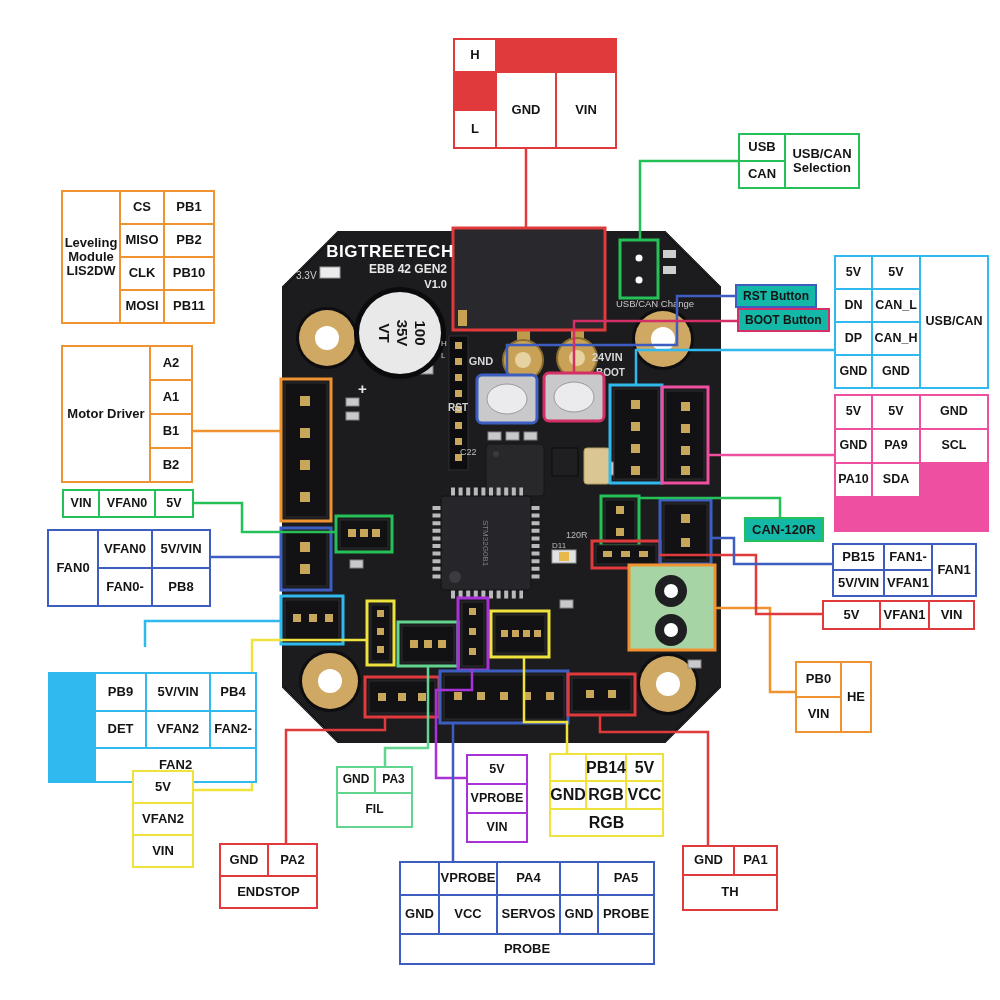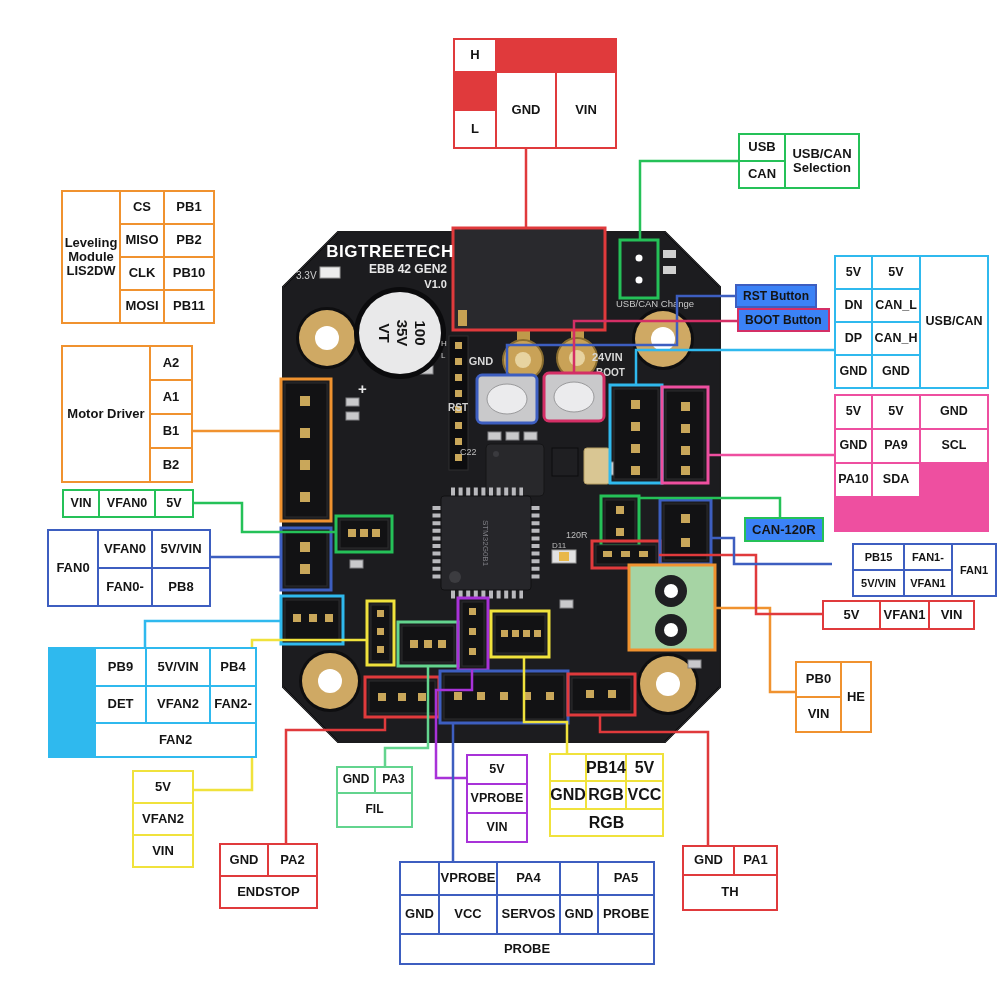--- a/index.html
+++ b/index.html
@@ -3,21 +3,21 @@
 <meta charset="utf-8">
 <style>
   html,body{margin:0;padding:0;background:#fff;}
   #page{position:relative;width:1000px;height:1000px;background:#fff;overflow:hidden;
         font-family:"Liberation Sans", sans-serif;}
   #boardsvg{position:absolute;left:0;top:0;}
   .tbl{position:absolute;display:grid;background:var(--c);gap:2px;padding:2px;
        font-weight:bold;font-size:13px;color:#141414;}
   .tbl .c{background:#fff;display:flex;align-items:center;justify-content:center;
           padding:0 2px;white-space:nowrap;text-align:center;line-height:1.1;}
-  .box{position:absolute;border:2px solid var(--c);background:#3b82f6;color:#141414;
+  .box{position:absolute;border:2px solid var(--c);background:#14b8a6;color:#141414;
        font-weight:bold;font-size:12px;padding:3px 6px;white-space:nowrap;}
 </style>
 </head>
 <body>
 
 <div id="page">
 
 <svg id="boardsvg" width="1000" height="1000" viewBox="0 0 1000 1000">
 
   <polygon points="338,232 665,232 720,287 720,687 665,742 338,742 283,687 283,287" fill="#1c1c1f" stroke="#0a0a0b" stroke-width="2"></polygon>
@@ -372,35 +372,35 @@
 <div class="tbl" style="left:47px;top:529px;--c:#3d5ec0;grid-template-columns:48px 52px 56px;grid-template-rows:36px 36px;">
   <div class="c" style="grid-row:1/3">FAN0</div>
   <div class="c">VFAN0</div>
   <div class="c">5V/VIN</div>
   <div class="c">FAN0-</div>
   <div class="c">PB8</div>
 </div>
 
 <div class="box" style="left:744px;top:517px;--c:#25c158;font-size:13px">CAN-120R</div>
 
-<div class="tbl" style="left:852px;top:543px;--c:#3d5ec0;grid-template-columns:49px 46px 42px;grid-template-rows:24px 24px;font-size:11px">
+<div class="tbl" style="left:832px;top:543px;--c:#3d5ec0;grid-template-columns:49px 46px 42px;grid-template-rows:24px 24px;font-size:13px">
   <div class="c">PB15</div>
   <div class="c">FAN1-</div>
   <div class="c" style="grid-column:3;grid-row:1/3">FAN1</div>
   <div class="c">5V/VIN</div>
   <div class="c">VFAN1</div>
 </div>
 
 <div class="tbl" style="left:822px;top:600px;--c:#e03a3c;grid-template-columns:55px 47px 43px;grid-template-rows:26px;">
   <div class="c">5V</div>
   <div class="c">VFAN1</div>
   <div class="c">VIN</div>
 </div>
 
-<div class="tbl" style="left:48px;top:647px;--c:#2fb9ee;grid-template-columns:49px 62px 44px;grid-template-rows:36px 35px 32px;padding-left:48px;">
+<div class="tbl" style="left:48px;top:672px;--c:#2fb9ee;grid-template-columns:49px 62px 44px;grid-template-rows:36px 35px 32px;padding-left:48px;">
   <div class="c">PB9</div>
   <div class="c">5V/VIN</div>
   <div class="c">PB4</div>
   <div class="c">DET</div>
   <div class="c">VFAN2</div>
   <div class="c">FAN2-</div>
   <div class="c" style="grid-column:1/4">FAN2</div>
 </div>
 
 <div class="tbl" style="left:795px;top:661px;--c:#f0922f;grid-template-columns:43px 28px;grid-template-rows:33px 33px;">

